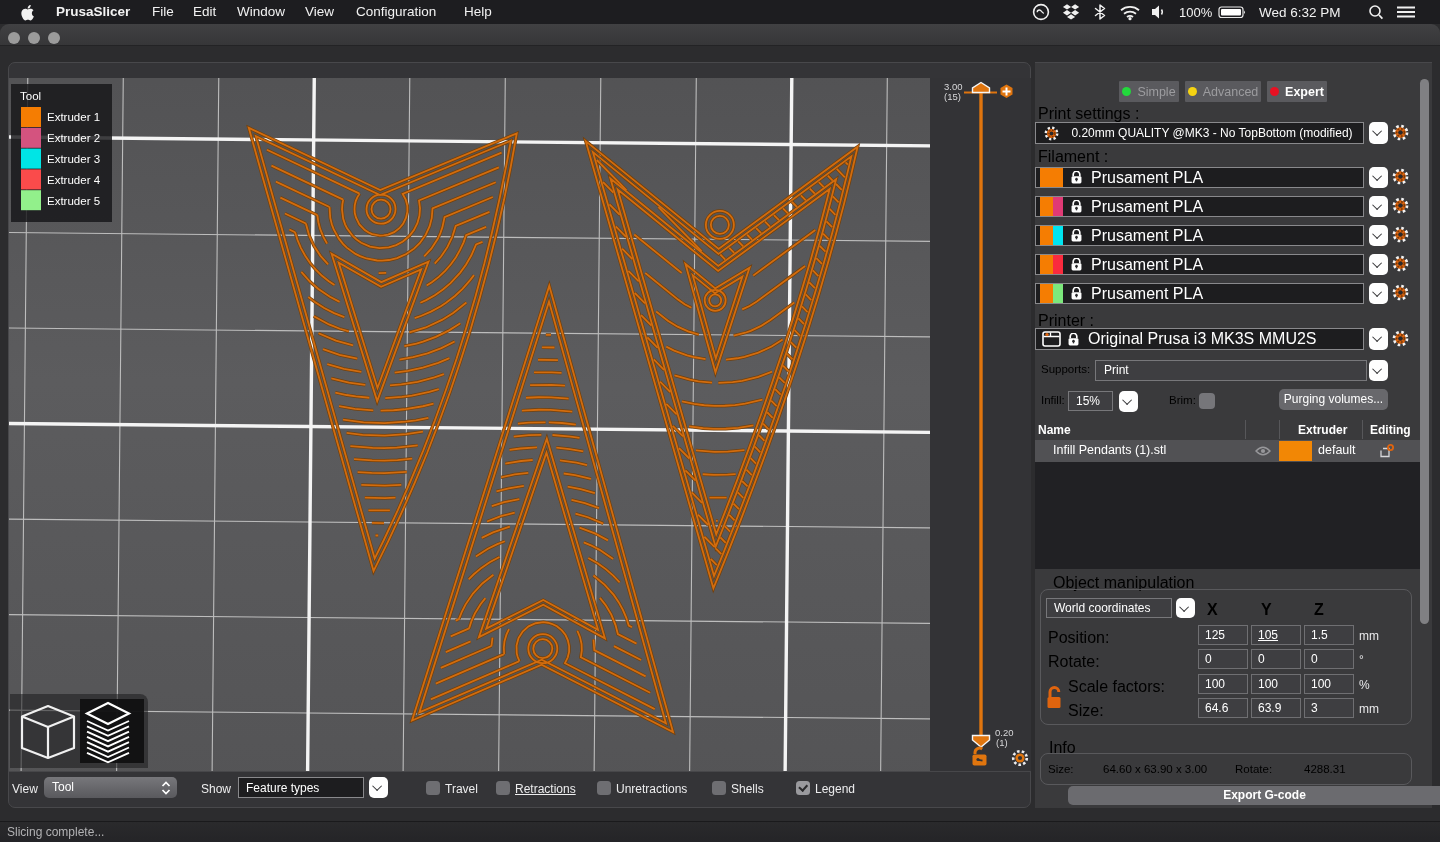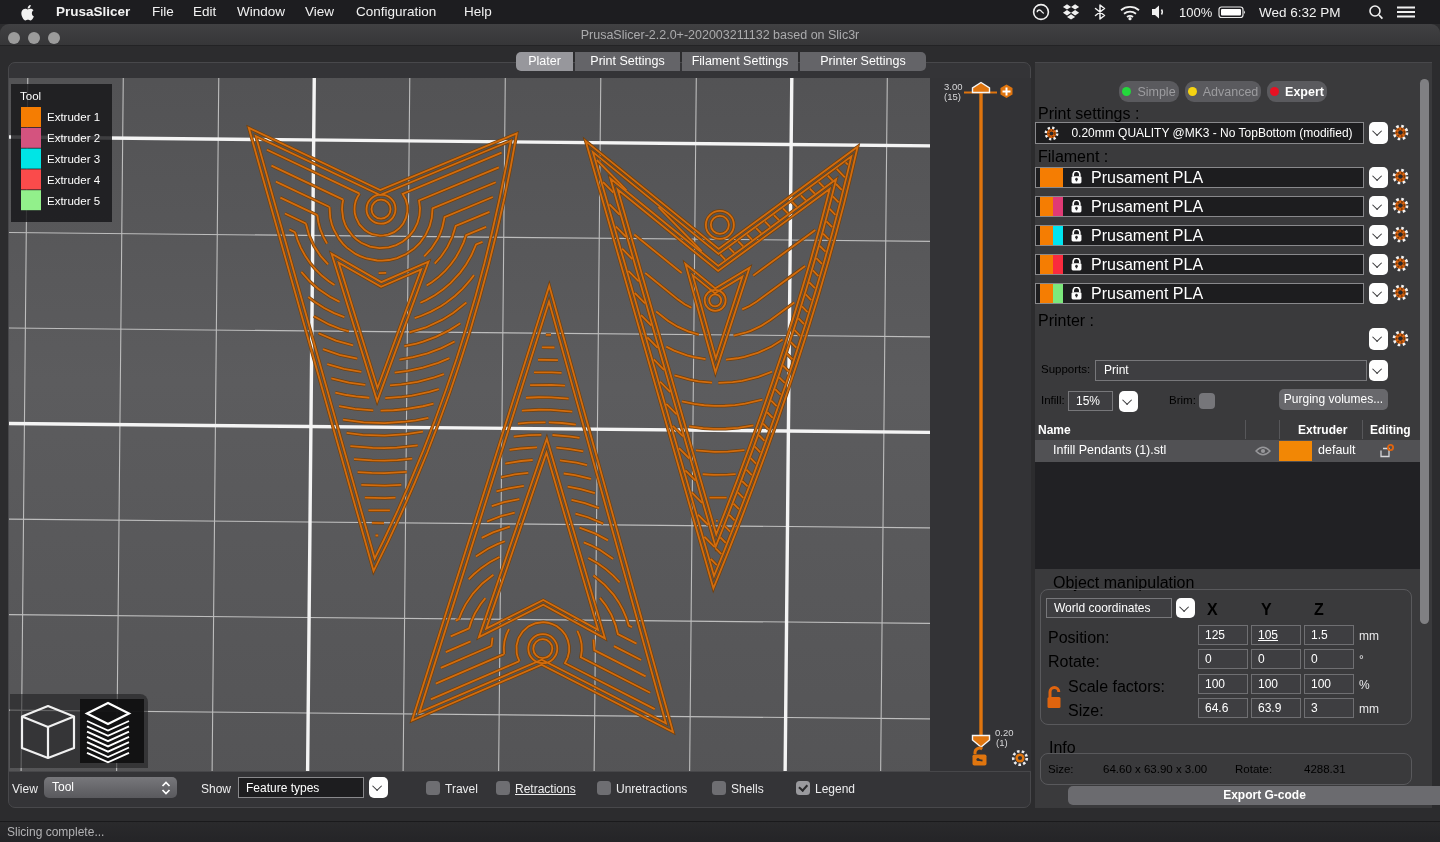--- a/index.html
+++ b/index.html
@@ -35,21 +35,21 @@
 
 
 #rpanel { position:absolute; left:1035px; top:62px; width:397px; height:746px; background:#3a3a3c; border-top:1px solid #48484b; color:#e8e8ea; font-size:12px; }
 
 .combo { position:absolute; background:#1d1d1f; border:1px solid #89898c; color:#fff;
   display:flex; align-items:center; }
 .cbtn { position:absolute; width:19px; height:21px; background:#fefefe; border-radius:5px; }
 .cbtn:after { content:""; position:absolute; left:5.5px; top:7px; width:6px; height:6px;
   border-left:1.8px solid #363638; border-bottom:1.8px solid #363638; transform:rotate(-45deg) translateY(-2px); }
 .lbl { position:absolute; white-space:nowrap; }
-.modebtn { position:absolute; top:81px; height:21px; border-radius:9px; background:#5a5a5e;
+.modebtn { position:absolute; top:81px; height:21px; border-radius:1px; background:#5a5a5e;
   color:#9c9c9f; font-size:12.5px; display:flex; align-items:center; justify-content:center; gap:6px; }
 .dot { width:9px; height:9px; border-radius:5px; display:inline-block; }
 .ibox { position:absolute; width:50px; height:20px; background:#3e3e41; border:1px solid #6f6f72;
   color:#fff; font-size:12px; line-height:18px; padding-left:6px; }
 .unit { position:absolute; font-size:12px; color:#e8e8ea; }
 .swatch2 { width:23px; height:19px; display:inline-block; }
 
 
 #btoolbar { position:absolute; left:8px; top:771px; width:1023px; height:37px; border-top:1px solid #47474a; color:#ededee; font-size:12px; }
 .chk { position:absolute; top:9px; width:14px; height:14px; border-radius:3.5px; background:#6e6e72; }
@@ -110,29 +110,22 @@
       <g stroke="#f0f0f0" stroke-width="1.8">
         <path d="M366 4.5h18M366 9h18M366 13.5h18"></path>
       </g>
     </svg>
   </div>
 
   <div id="titlebar">
     <div class="tl" style="left:8px"></div>
     <div class="tl" style="left:28px"></div>
     <div class="tl" style="left:48px"></div>
-    <div id="wintitle">PrusaSlicer-2.2.0+-202003211132 based on Slic3r</div>
   </div>
 
-  <div id="tabrow">
-    <div class="tab sel" style="left:516px;width:57px;border-radius:5px 0 0 5px;">Plater</div>
-    <div class="tab" style="left:575px;width:105px;">Print Settings</div>
-    <div class="tab" style="left:682px;width:116px;">Filament Settings</div>
-    <div class="tab" style="left:800px;width:126px;border-radius:0 5px 5px 0;">Printer Settings</div>
-  </div>
 
   <div id="frame"></div>
   <svg id="canvas" viewBox="9 78 1022 693">
     <defs>
       <linearGradient id="bedg" x1="0" y1="0" x2="0" y2="1">
         <stop offset="0" stop-color="#525254"></stop>
         <stop offset="0.45" stop-color="#5c5c5e"></stop>
         <stop offset="1" stop-color="#545456"></stop>
       </linearGradient>
       <g id="tps">
@@ -318,20 +311,31 @@
         <use href="#lockw"></use>
       </svg>
   <span style="margin-left:9px">Prusament PLA</span>
 </div>
 <div class="cbtn" style="left:1369px;top:283px;"></div>
 <svg class="abs" style="left:1392px;top:284px" width="17" height="17" viewBox="0 0 16 16">
       <use href="#gear"></use>
     </svg>
 
 <div class="lbl" style="left:1038px;top:312px;">Printer :</div>
+<div class="combo" style="left:1035px;top:328px;width:329px;height:22px;">
+  <svg style="margin-left:6px" width="19" height="16" viewBox="0 0 19 16">
+    <rect x="1" y="1" width="17" height="14" rx="2" fill="none" stroke="#fff" stroke-width="1.6"></rect>
+    <path d="M1.5 5.5 H17.5 M8.5 1.5 V5.5" stroke="#fff" stroke-width="1.3"></path>
+    <circle cx="5" cy="3.6" r="1.7" fill="#e0640e"></circle>
+  </svg>
+  <svg style="margin-left:7px" width="11" height="13" viewBox="0 0 12 14">
+        <use href="#lockw"></use>
+      </svg>
+  <span style="margin-left:9px">Original Prusa i3 MK3S MMU2S</span>
+</div>
 <div class="cbtn" style="left:1369px;top:328px;height:22px;"></div>
 <svg class="abs" style="left:1392px;top:330px" width="17" height="17" viewBox="0 0 16 16">
       <use href="#gear"></use>
     </svg>
 
 <div class="lbl" style="left:1041px;top:363px;font-size:11.5px;">Supports:</div>
 <div class="abs" style="left:1095px;top:360px;width:272px;height:21px;background:#3e3e41;border:1px solid #77777a;color:#fff;font-size:12px;line-height:19px;padding-left:8px;">Print</div>
 <div class="cbtn" style="left:1369px;top:360px;"></div>
 
 <div class="lbl" style="left:1041px;top:394px;font-size:11.5px;">Infill:</div>

